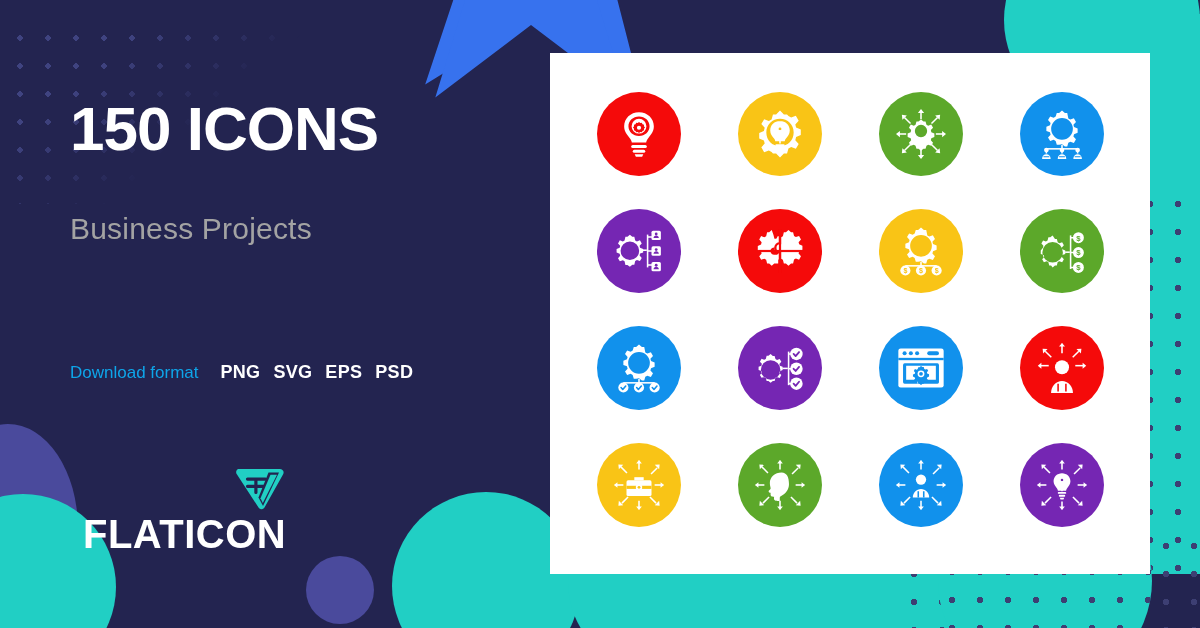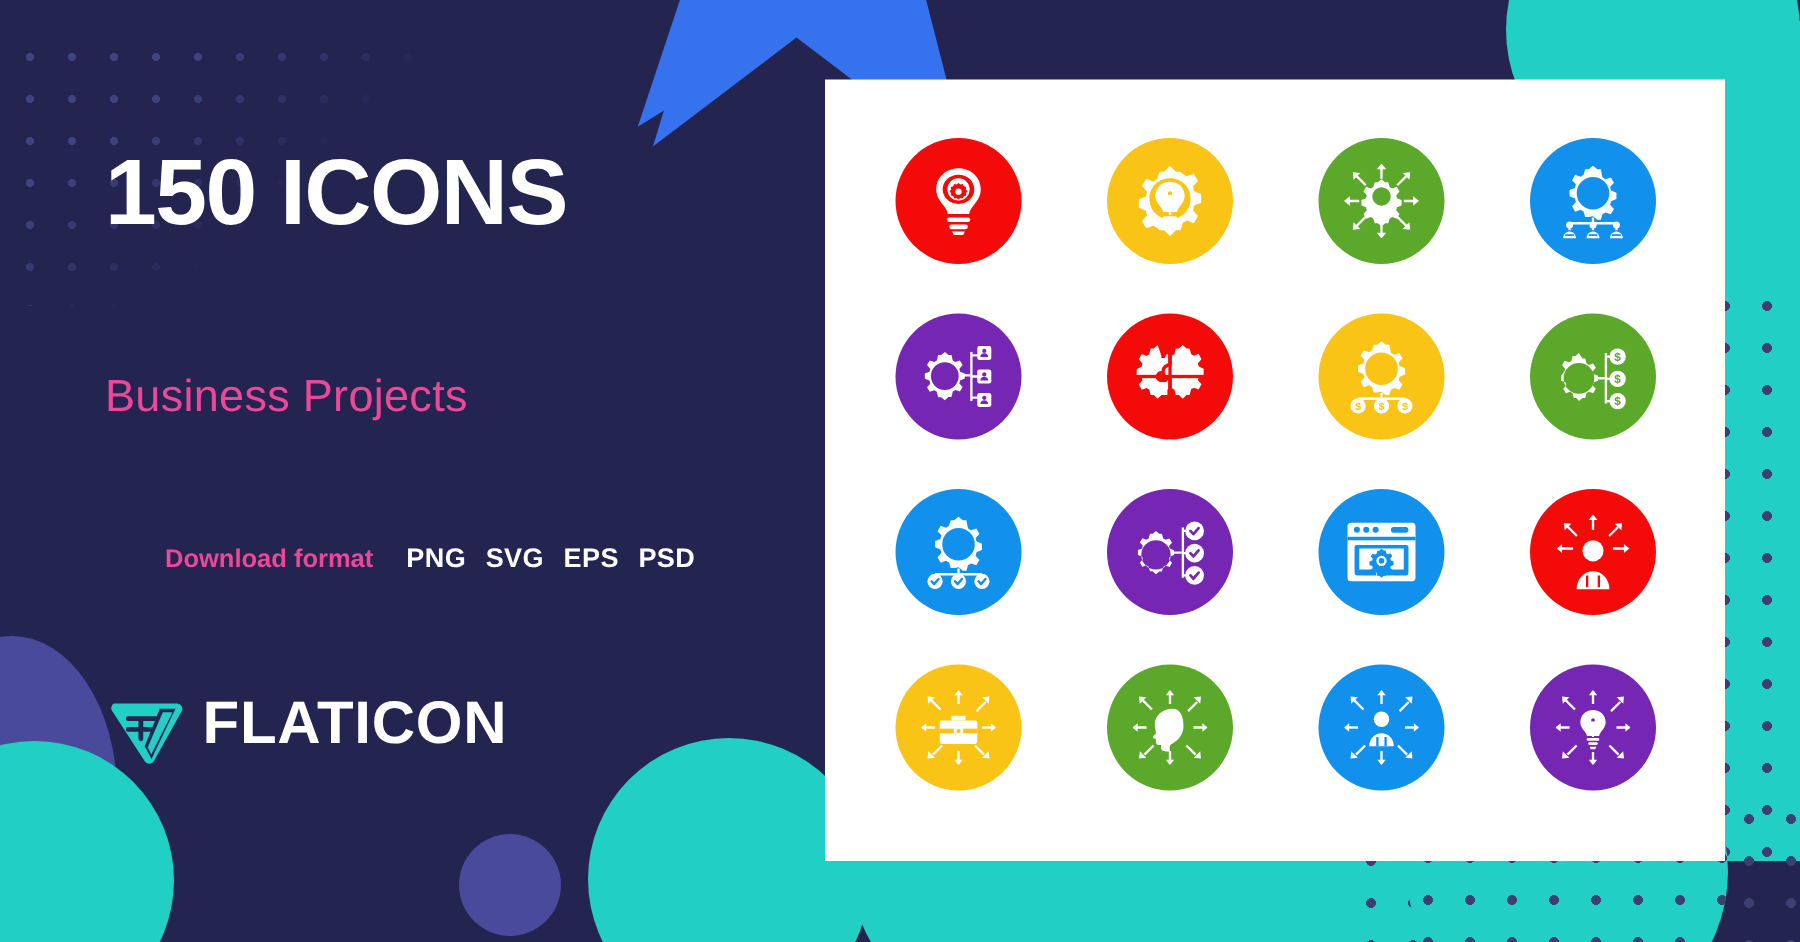--- a/index.html
+++ b/index.html
@@ -96,29 +96,29 @@
   
   .left-col { position:absolute; left:70px; top:0; width:470px; height:449px; }
 
   .title {
     position:absolute; top:98px; left:0;
     font-size:62px; font-weight:bold; color:#ffffff;
     letter-spacing:-1px; line-height:1;
   }
   .subtitle {
     position:absolute; top:212px; left:0;
-    font-size:30px; color:#ec4899; font-weight:400; letter-spacing:0.2px;margin-top:36px;
+    font-size:30px; color:#a3a3a3; font-weight:400; letter-spacing:0.2px;
   }
 
   .formats { position:absolute; top:362px; left:0; display:flex; align-items:baseline; }
-  .formats-label { font-size:17px; color:#ec4899; font-weight:700;margin-left:40px; }
+  .formats-label { font-size:17px; color:#0ea5e9; font-weight:400; }
   .formats-list { display:flex; gap:13px; margin-left:22px;text-align:center; }
   .format-item { font-size:18px; font-weight:bold; color:#ffffff; letter-spacing:0.3px; }
 
-  .logo { position:absolute; top:462px; left:2px; display:flex; align-items:flex-start; }
+  .logo { position:absolute; top:462px; left:2px; display:flex; align-items:flex-end;flex-direction:column; }
   .logo-mark { width:52px; height:52px; }
   .logo-text {
     font-size:40px; font-weight:bold; color:#ffffff;
     letter-spacing:0.5px; margin-left:11px; line-height:1;
   }
 
   
   .panel {
     position:absolute; left:550px; top:53px; width:600px; height:521px;
     background:#ffffff;

